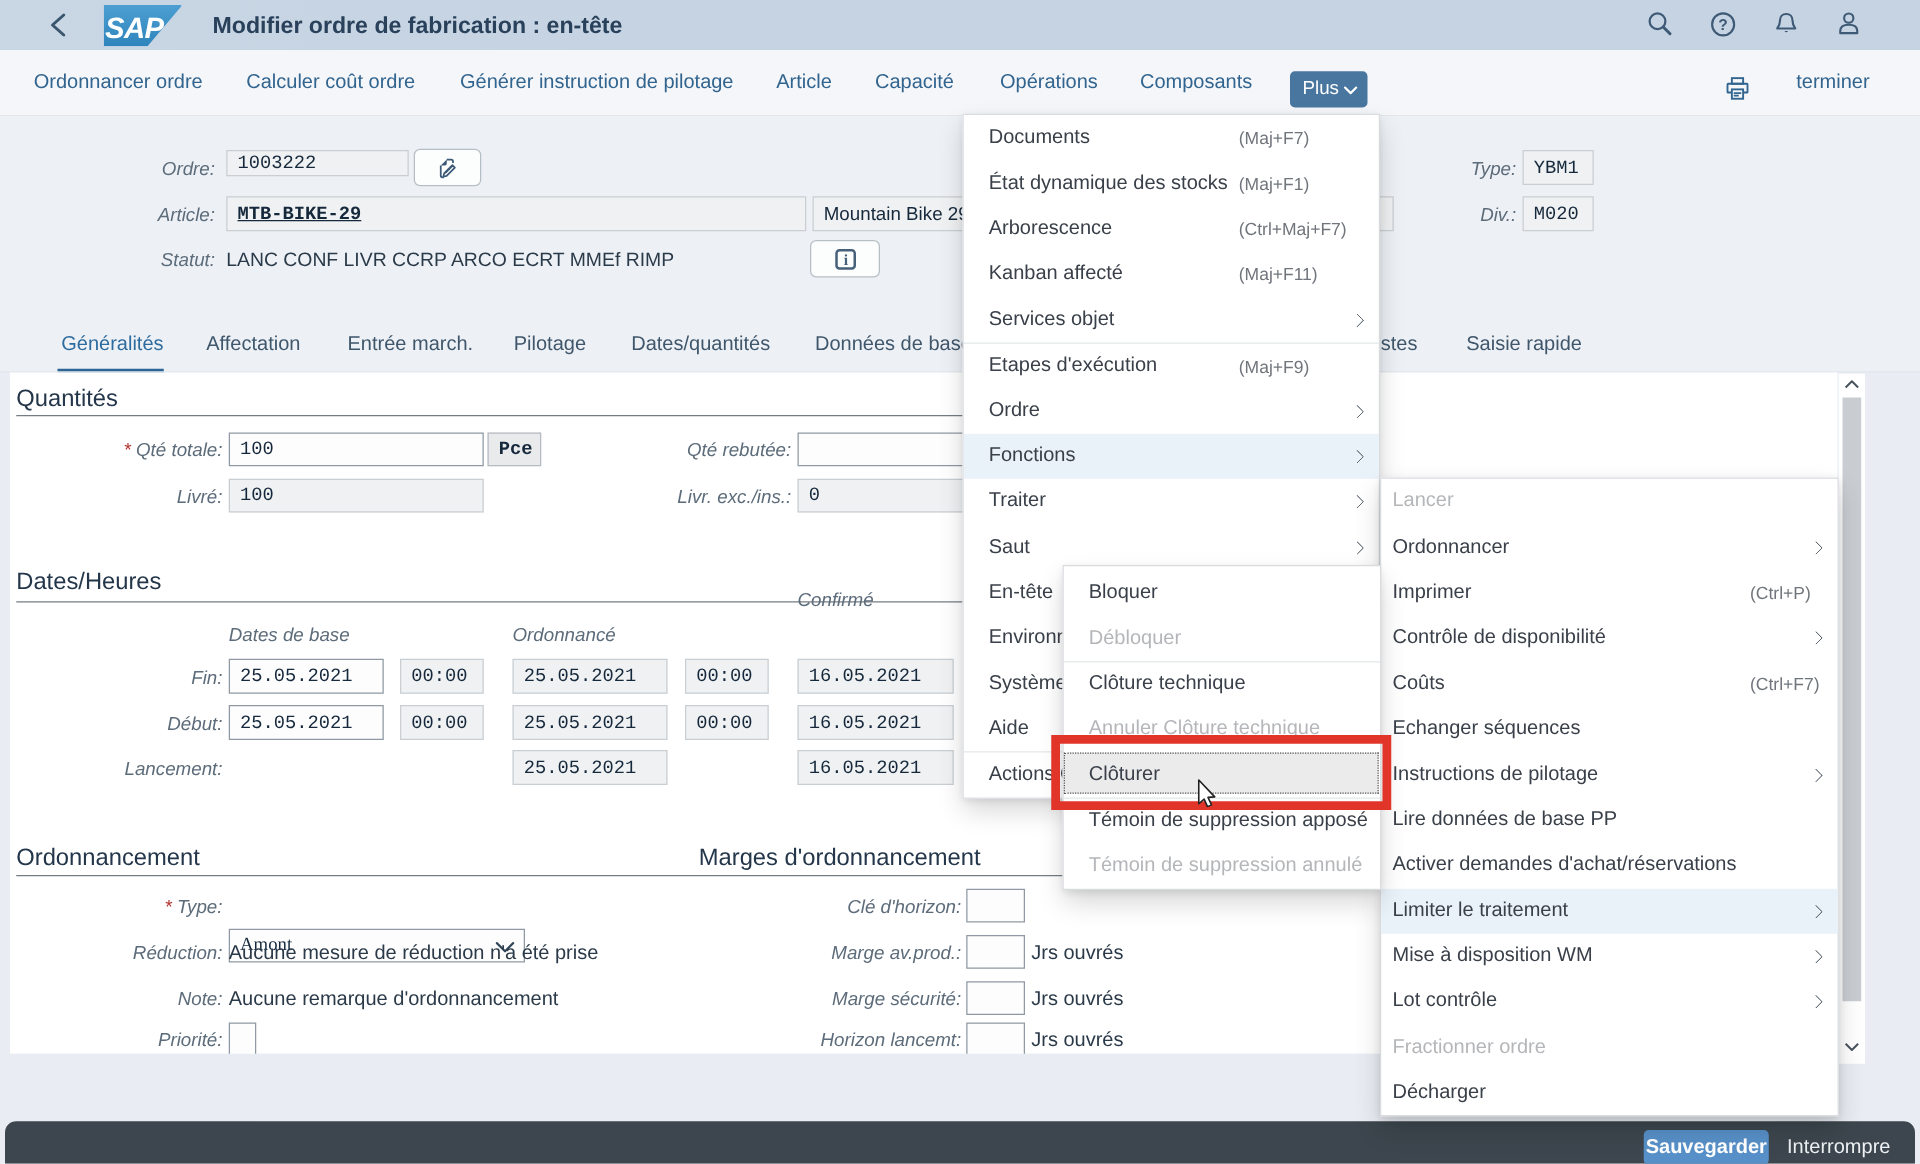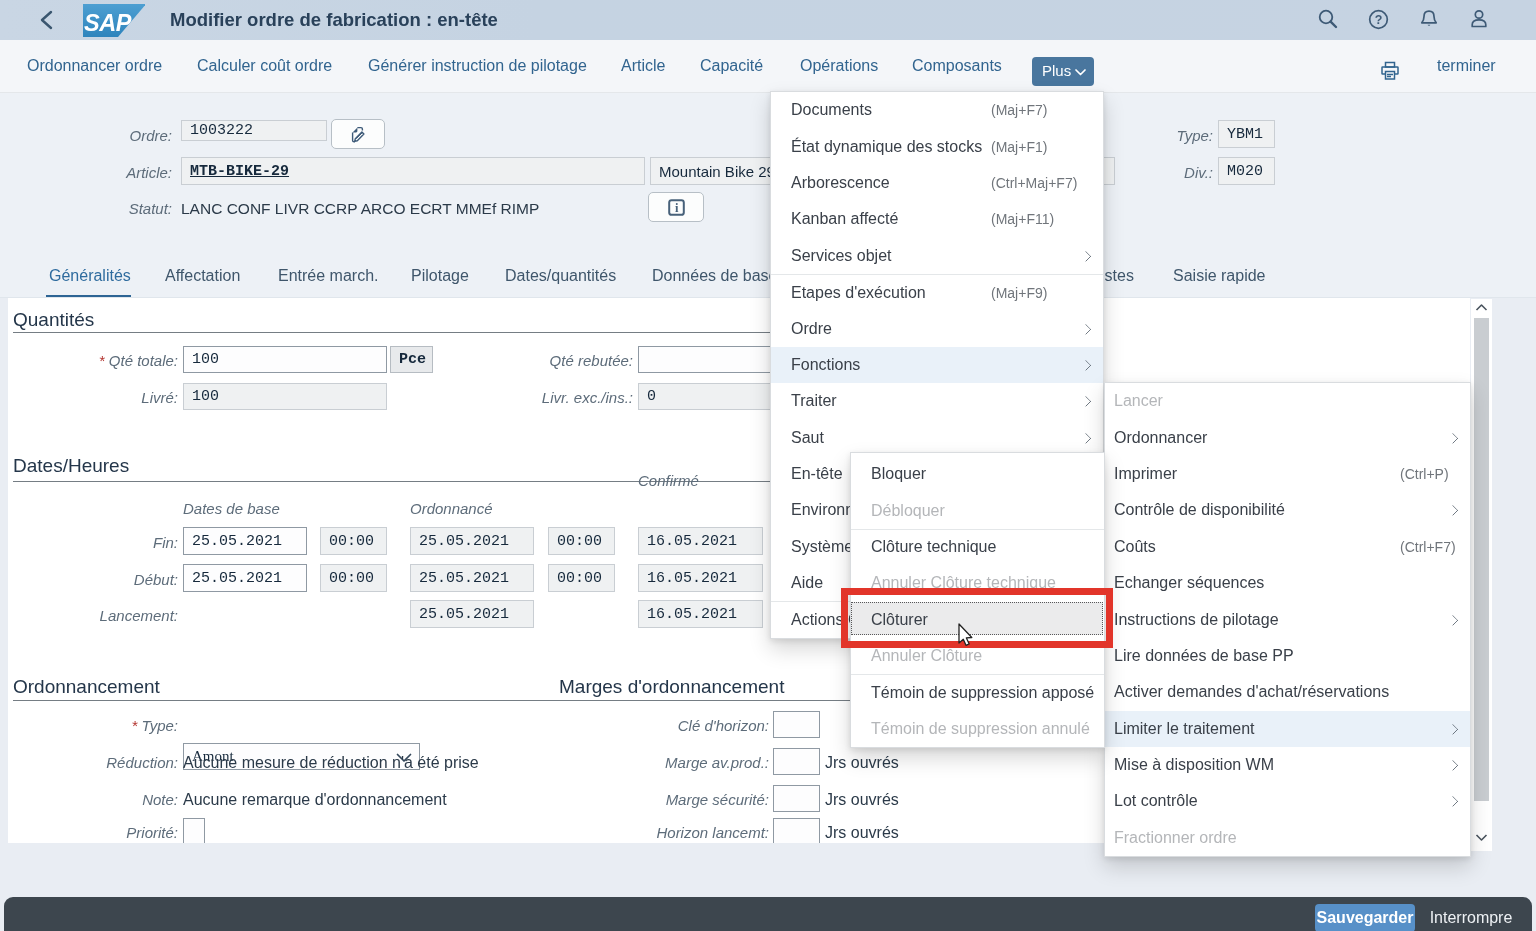--- a/index.html
+++ b/index.html
@@ -327,41 +327,41 @@
       <span class="txt" style="left:9px;">Mise à disposition WM</span>
       <span class="chev">&gt;</span>
     </div>
   <div class="mi">
       <span class="txt" style="left:9px;">Lot contrôle</span>
       <span class="chev">&gt;</span>
     </div>
   <div class="mi dis">
       <span class="txt" style="left:9px;">Fractionner ordre</span>
     </div>
+  <div class="mi">
+      <span class="txt" style="left:9px;">Décharger</span>
+    </div>
 </div>
 
 <div class="menu" id="menu3" style="left:850px; top:452px; width:255px; padding-top:3px;">
   <div class="mi">
       <span class="txt">Bloquer</span>
     </div>
   <div class="mi dis">
       <span class="txt">Débloquer</span>
     </div>
   <div class="mi septop">
       <span class="txt">Clôture technique</span>
     </div>
   <div class="mi dis">
       <span class="txt">Annuler Clôture technique</span>
     </div>
   <div class="mi">
       <div style="position:absolute; left:0; right:1px; top:0; height:33px; background:#ebebec; border:1px dotted #58585a;"></div>
       <span class="txt" style="z-index:1;">Clôturer</span>
-    </div>
-  <div class="mi dis">
-      <span class="txt">Annuler Clôture</span>
     </div>
   <div class="mi septop">
       <span class="txt">Témoin de suppression apposé</span>
     </div>
   <div class="mi dis">
       <span class="txt">Témoin de suppression annulé</span>
     </div>
 </div>
 
 <div class="abs" style="left:841px; top:588px; width:272px; height:60px; border:7.5px solid #e2352a; z-index:50;"></div>

